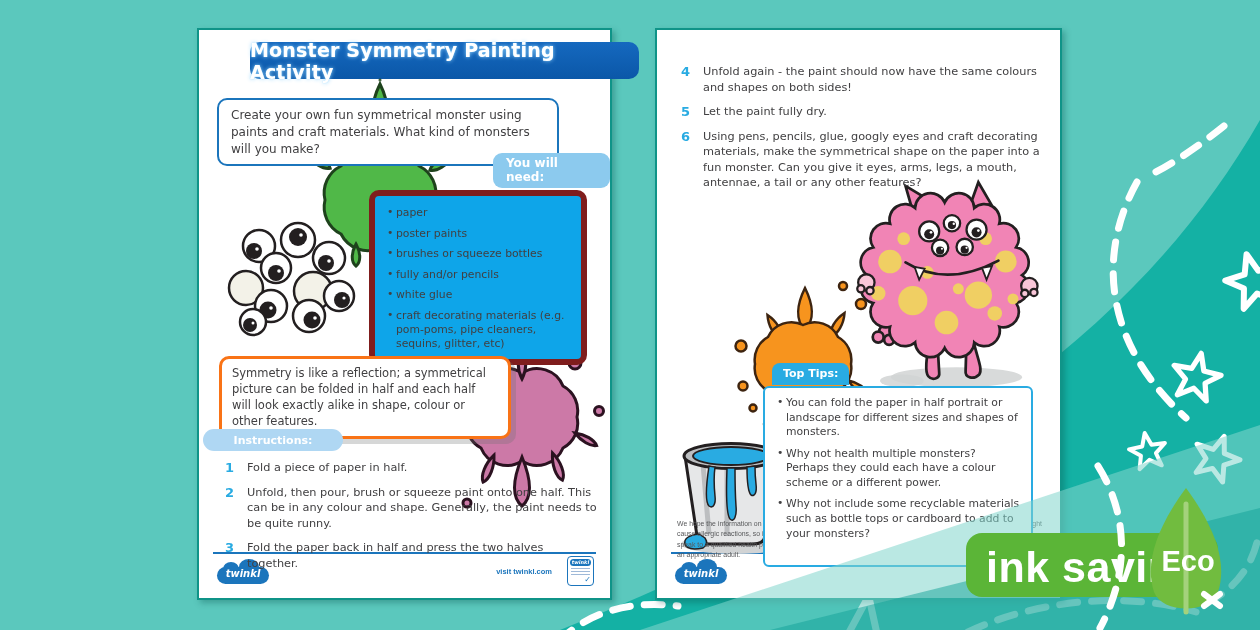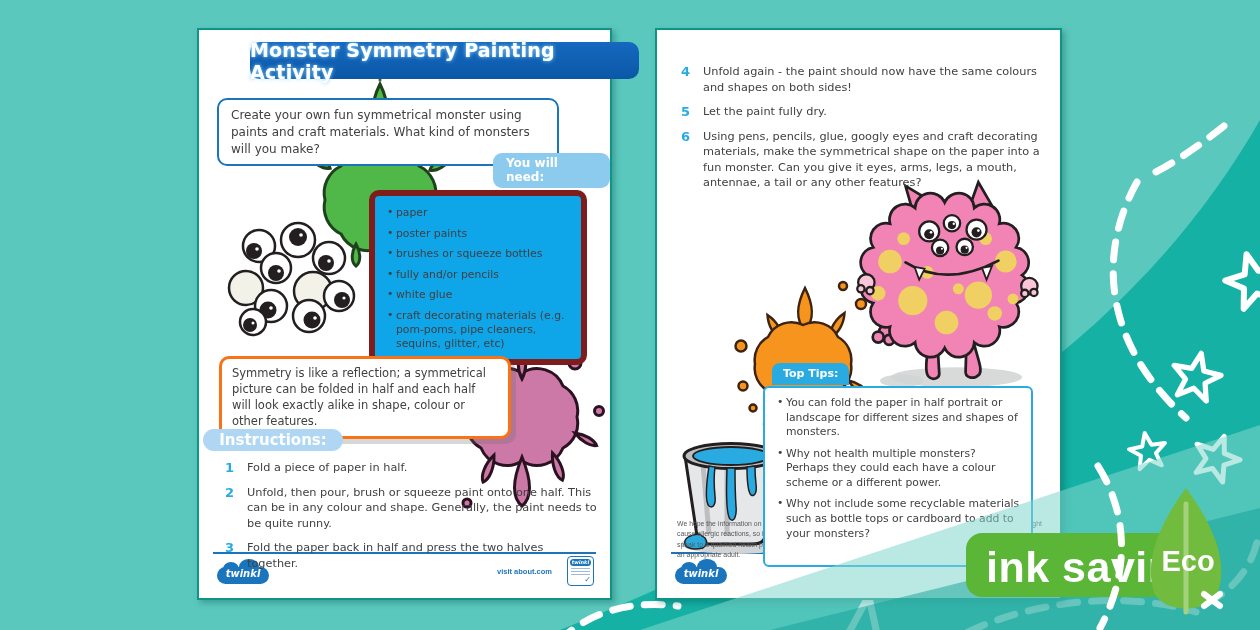--- a/index.html
+++ b/index.html
@@ -36,21 +36,21 @@
   .ywn-box li::before { content:"•"; position:absolute; left:0; top:-1px; color:#414042; }
 
   .sym-tab { position:absolute; left:20px; top:303px; background:#29ABE2;
     border-radius:8px 8px 0 0; padding:4px 13px 5px; color:#fff; font-weight:bold; font-size:12.5px; z-index:6; }
   .sym-box { position:absolute; left:20px; top:326px; width:292px; background:#fff;
     border:3px solid #f97316; border-radius:10px; padding:7px 10px;
     font-size:11.5px; line-height:1.38; color:#414042;
     box-shadow:5px 5px 0 rgba(109,110,113,.28); z-index:5; }
 
   .instr-pill { position:absolute; left:4px; top:399px; width:140px; height:22px;
-    background:#AFD7F3; border-radius:12px; color:#fff; font-weight:bold; font-size:15px;
+    background:#AFD7F3; border-radius:12px; color:#fff; font-weight:bold; font-size:11px;
     display:flex; align-items:center; justify-content:center; z-index:5; }
 
   .steps { position:absolute; z-index:5; }
   #steps-1 { left:26px; top:430px; width:372px; }
   #steps-2 { left:24px; top:34px; width:372px; }
   .step { display:flex; margin-bottom:9px; }
   .step-num { width:22px; flex:0 0 22px; color:#29ABE2; font-weight:bold; font-size:13px; line-height:1.2; }
   .step-text { font-size:11.3px; line-height:1.38; color:#414042; }
 
   .foot-line { position:absolute; left:14px; right:14px; bottom:44px; height:2px; background:#1B75BC; }
@@ -236,21 +236,21 @@
 
     <div class="foot-line"></div>
     <div class="twinkl-logo">
       <div class="cloud">
           <i class="c1"></i>
           <i class="c2"></i>
           <i class="c3"></i>
         </div>
       <span>twinkl</span>
     </div>
-    <div class="visit">visit about.com</div>
+    <div class="visit">visit twinkl.com</div>
     <div class="mini-badge">
       <span class="mb-t">twinkl</span>
       <div class="mb-l"></div>
         <div class="mb-l"></div>
         <div class="mb-l"></div>
       <span class="mb-ck">✓</span>
     </div>
   </div>
 
   <div class="page" id="page2">

